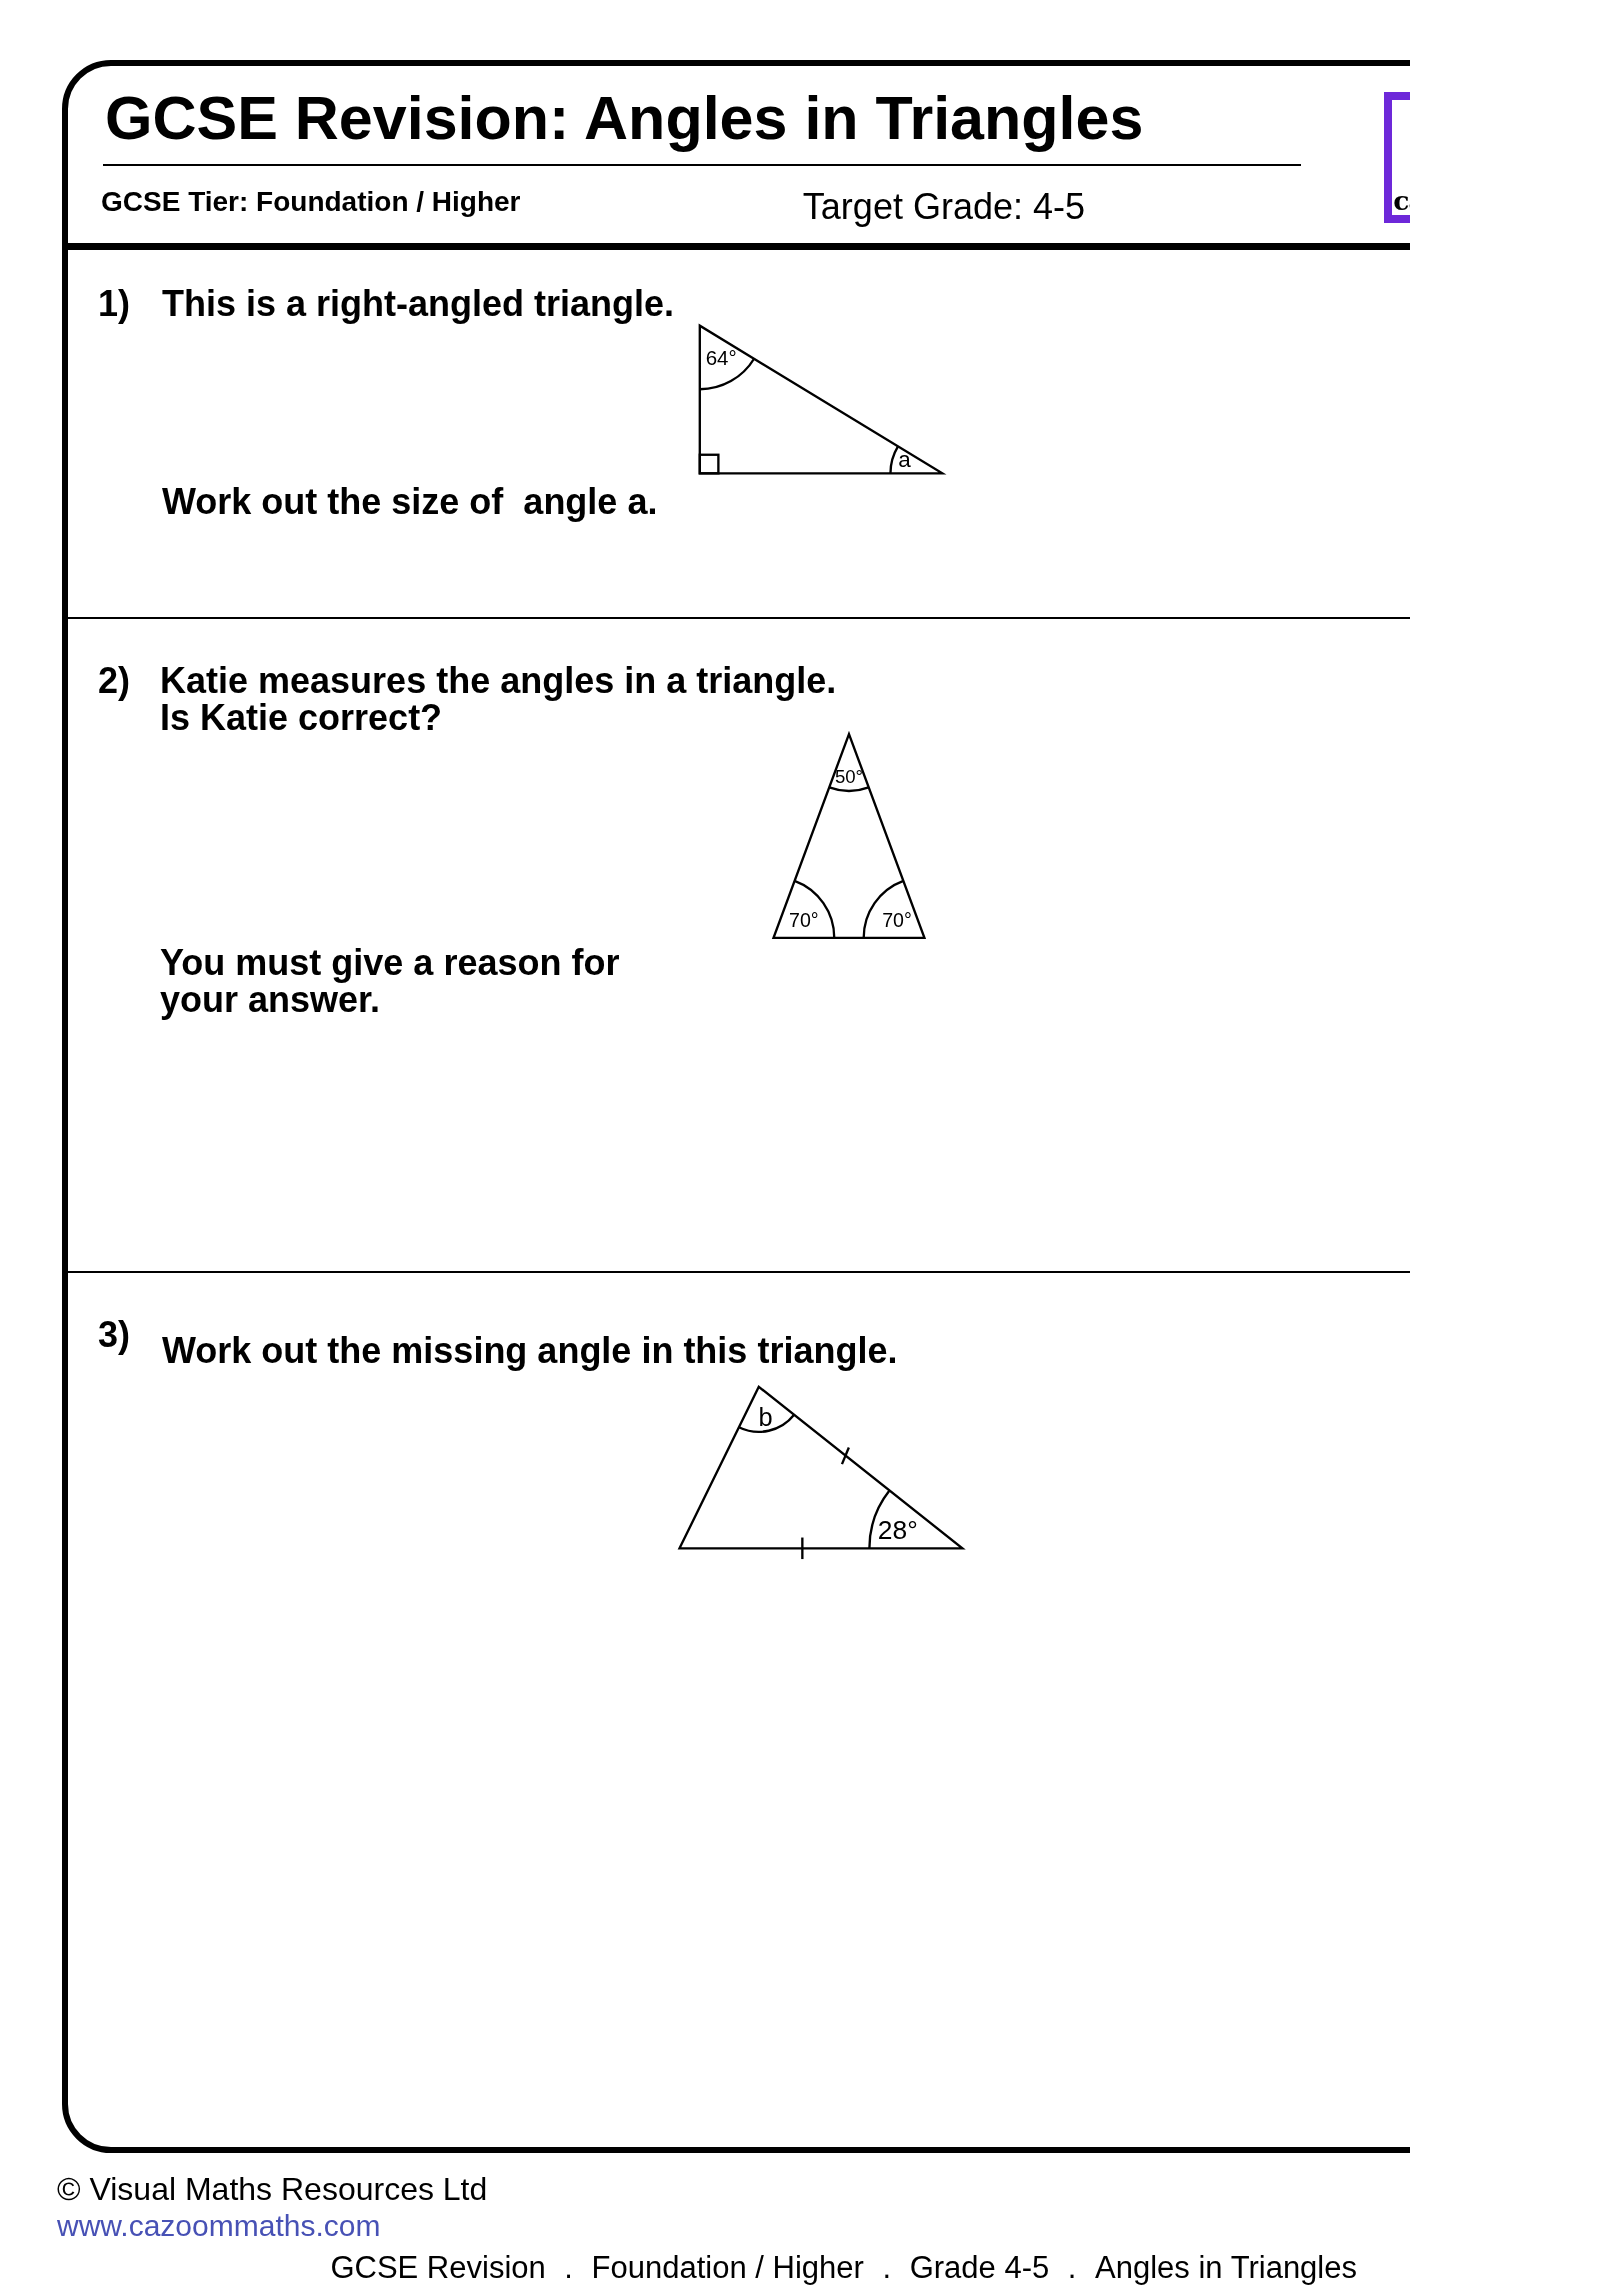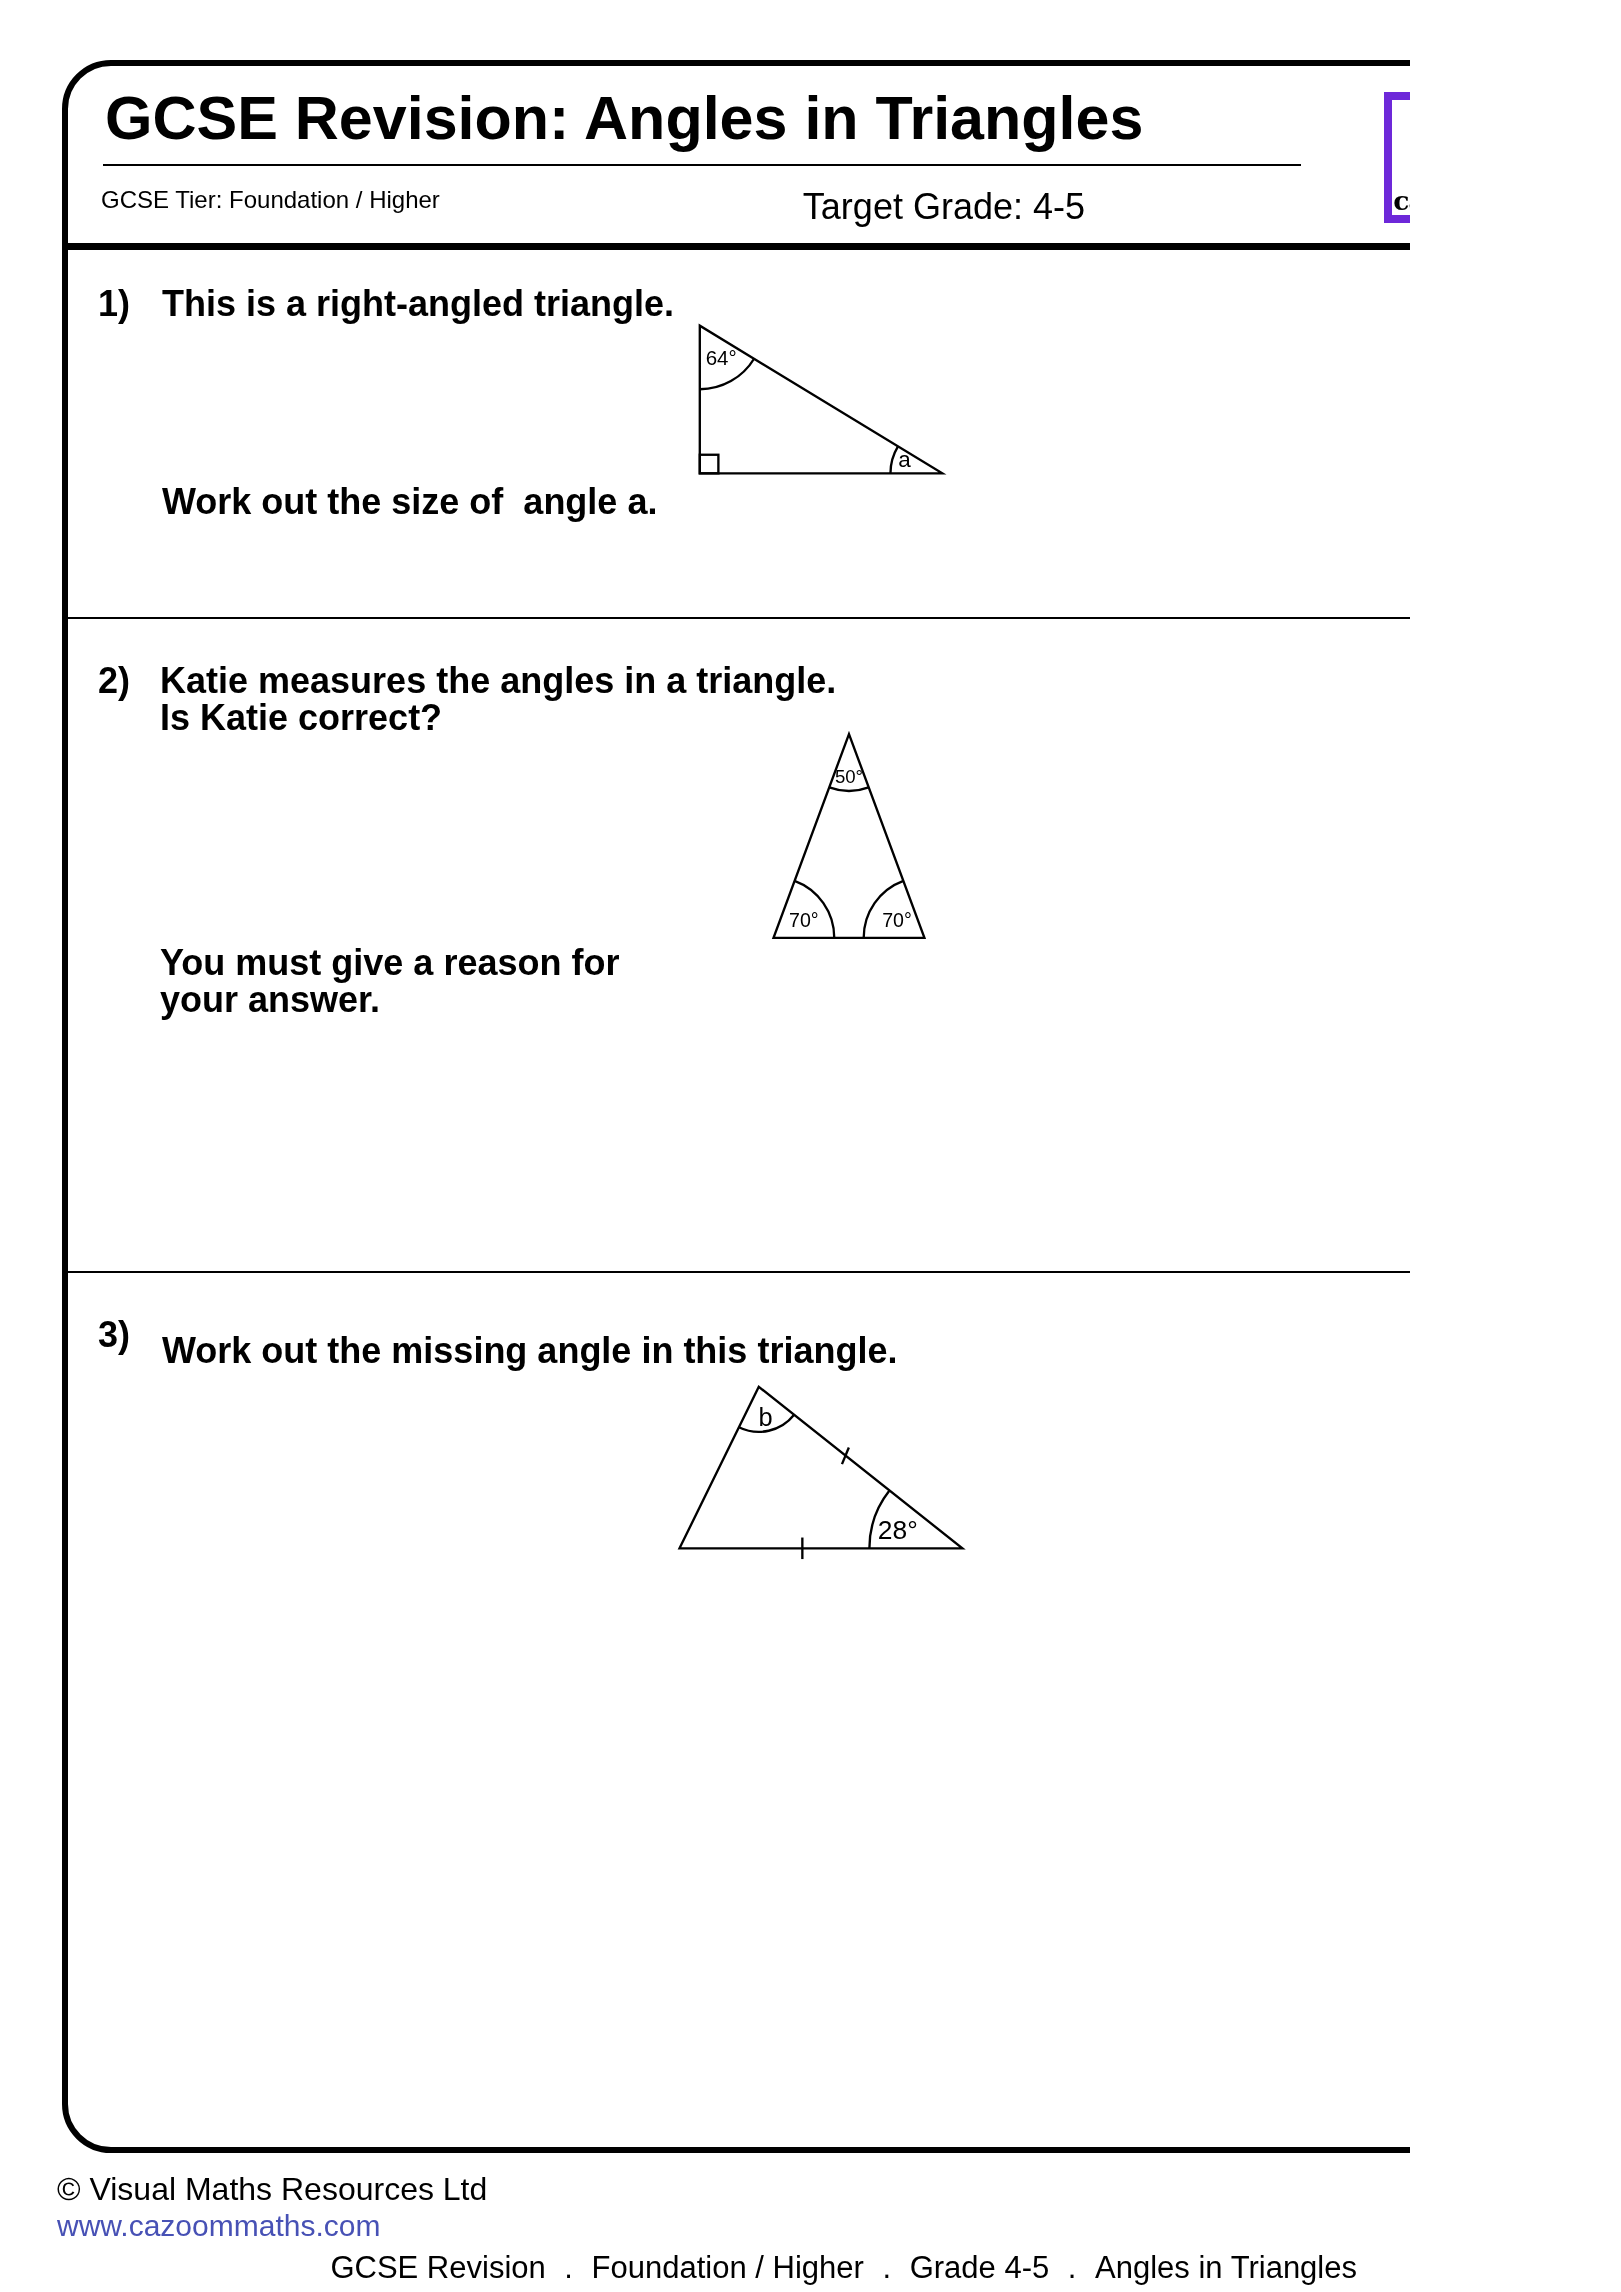--- a/index.html
+++ b/index.html
@@ -7,21 +7,21 @@
     position:relative; width:1410px; height:2293px; background:#ffffff;
     font-family:"Liberation Sans", sans-serif; color:#000; overflow:hidden;
   }
   .frame {
     position:absolute; left:62px; top:60px; width:1499px; height:2093px;
     border:6.9px solid #000; border-radius:49px; box-sizing:border-box;
   }
   .header-divider { position:absolute; left:62px; top:243px; width:1499px; height:6.9px; background:#000; }
   .title { position:absolute; left:105px; top:83px; font-size:61px; font-weight:bold; white-space:nowrap; }
   .title-rule { position:absolute; left:103px; top:164px; width:1198px; height:2px; background:#000; }
-  .tier { position:absolute; left:101px; top:186px; font-size:24px; white-space:nowrap; }
+  .tier { position:absolute; left:101px; top:186px; font-size:28px; white-space:nowrap;font-weight:bold; }
   .target { position:absolute; right:325px; top:186px; font-size:36px; white-space:nowrap;margin-left:40px; }
 
   .logo-box {
     position:absolute; left:1384px; top:92px; width:135px; height:131px;
     border:8px solid #6d28d9; box-sizing:border-box; background:#fff;
   }
   .logo-square { position:absolute; left:27.4px; top:12.7px; width:65px; height:73px; background:#000; }
   .logo-text {
     position:absolute; left:0; right:0; top:85px; text-align:center;
     font-family:"DejaVu Serif", serif; font-weight:bold; font-size:26.5px; letter-spacing:-1px;

